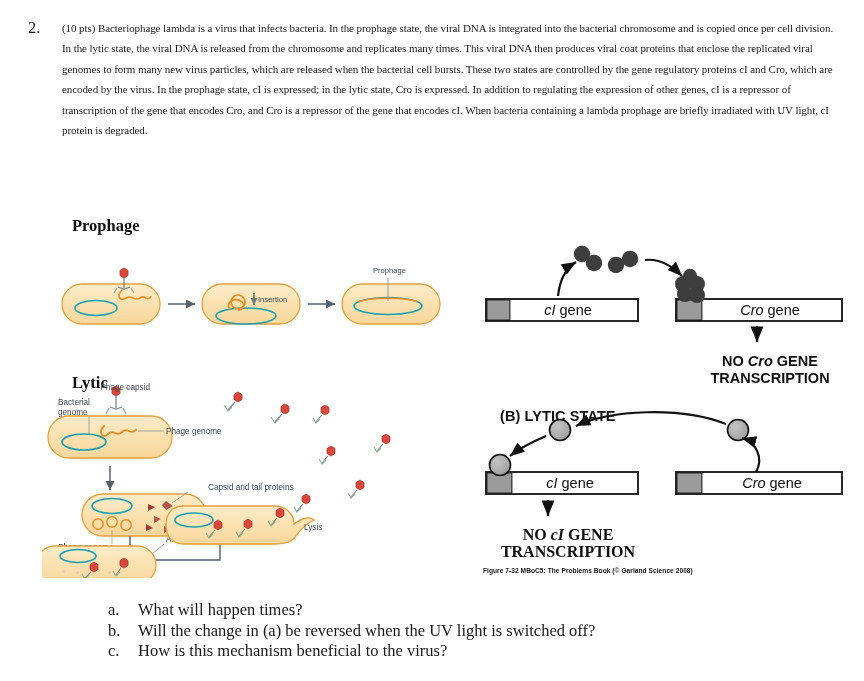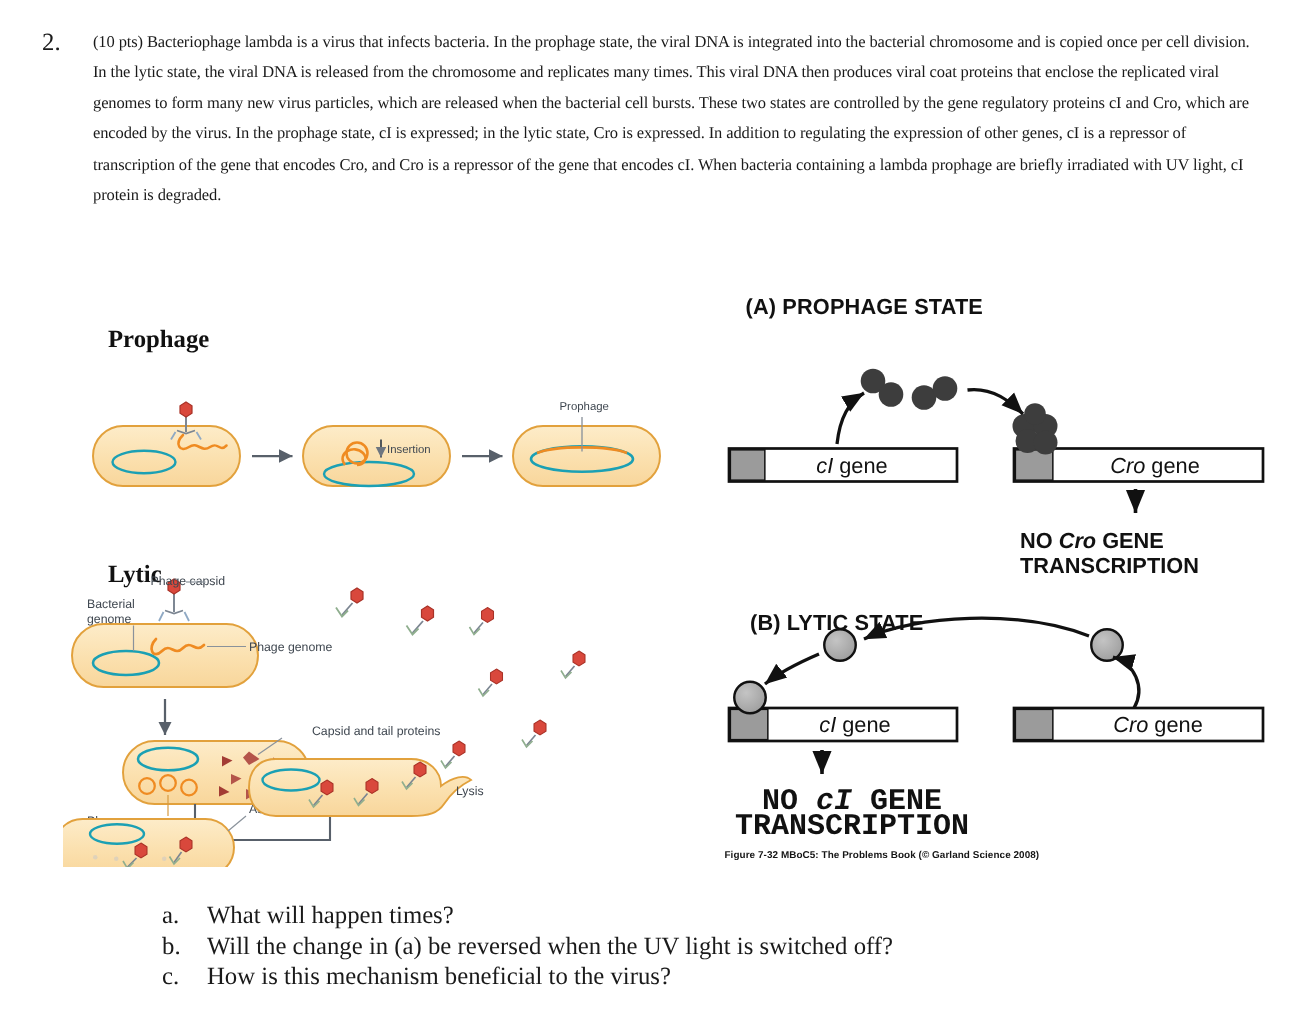--- a/index.html
+++ b/index.html
@@ -339,21 +339,20 @@
         <path d="M332,73 L335,78 L339,74" fill="none" stroke="#8fae8e" stroke-width="1.1"></path>
       </g>
       <g>
         <polygon points="283,31 287,33.5 287,38.5 283,41 279,38.5 279,33.5" fill="#d9483c" stroke="#a93227" stroke-width="0.7"></polygon>
         <path d="M280,41 L274,48" stroke="#7b8591" stroke-width="1.1"></path>
         <path d="M271,44 L274,49 L278,45" fill="none" stroke="#8fae8e" stroke-width="1.1"></path>
       </g>
     </svg>
   </div>
 
-  <div class="panel-title" id="panel-a-title">(A) PROPHAGE STATE</div>
 
   <svg id="panel-a-svg" width="370" height="150" viewBox="0 0 370 150" xmlns="http://www.w3.org/2000/svg">
     <defs>
       <marker id="blkArrow" markerWidth="8" markerHeight="8" refX="6.5" refY="3" orient="auto">
         <path d="M0,0.3 L6.6,3 L0,5.7 z" fill="#111"></path>
       </marker>
     </defs>
 
     <g>
       <rect x="6" y="81" width="152" height="22" fill="#ffffff" stroke="#111" stroke-width="1.8"></rect>
@@ -388,21 +387,21 @@
       <circle cx="210" cy="58" r="7.2"></circle>
     </g>
 
     <path d="M78,78 C80,60 86,50 96,44" fill="none" stroke="#111" stroke-width="2.2" marker-end="url(#blkArrow)"></path>
 
     <path d="M165,42 C182,40 194,50 202,58" fill="none" stroke="#111" stroke-width="2.2" marker-end="url(#blkArrow)"></path>
 
     <line x1="277" y1="108" x2="277" y2="124" stroke="#111" stroke-width="2.4" marker-end="url(#blkArrow)"></line>
   </svg>
 
-  <div style="position:absolute; left:680px; top:157px; width:180px; 
+  <div style="position:absolute; left:680px; top:157px; width:180px; text-align:center;
               font-family:'Liberation Sans',sans-serif; font-weight:bold; font-size:14.5px; color:#111; line-height:17px;">
     <div><span>NO </span><em class="gene">Cro</em><span> GENE</span></div>
     <div>TRANSCRIPTION</div>
   </div>
 
   <div class="panel-title" id="panel-b-title">(B) LYTIC STATE</div>
 
   <svg id="panel-b-svg" width="370" height="150" viewBox="0 0 370 150" xmlns="http://www.w3.org/2000/svg">
     <defs>
       <marker id="blkArrowB" markerWidth="8" markerHeight="8" refX="6.5" refY="3" orient="auto">
@@ -439,21 +438,21 @@
     <path d="M276,84 C284,70 276,54 262,50" fill="none" stroke="#111" stroke-width="2.2" marker-end="url(#blkArrowB)"></path>
 
     <path d="M246,36 C200,18 130,22 96,38" fill="none" stroke="#111" stroke-width="2.2" marker-end="url(#blkArrowB)"></path>
 
     <path d="M66,48 C52,54 40,60 30,68" fill="none" stroke="#111" stroke-width="2.2" marker-end="url(#blkArrowB)"></path>
 
     <line x1="68" y1="112" x2="68" y2="128" stroke="#111" stroke-width="2.4" marker-end="url(#blkArrowB)"></line>
   </svg>
 
   <div style="position:absolute; left:468px; top:330px; width:200px; text-align:center;
-              font-family:Liberation Mono, monospace; font-weight:bold; font-size:20px; color:#111; line-height:17px;">
+              font-family:Liberation Serif, serif; font-weight:bold; font-size:16px; color:#111; line-height:17px;">
     <div><span>NO </span><em class="gene">cI</em><span> GENE</span></div>
     <div>TRANSCRIPTION</div>
   </div>
 
   <div id="figure-credit">Figure 7-32  MBoC5: The Problems Book (© Garland Science 2008)</div>
 
   <div class="artifact" style="left:62px; top:374px; width:3px; height:3px;"></div>
   <div class="artifact" style="left:76px; top:375px; width:3px; height:3px;"></div>
   <div class="artifact" style="left:108px; top:375px; width:3px; height:3px;"></div>
 </div>

